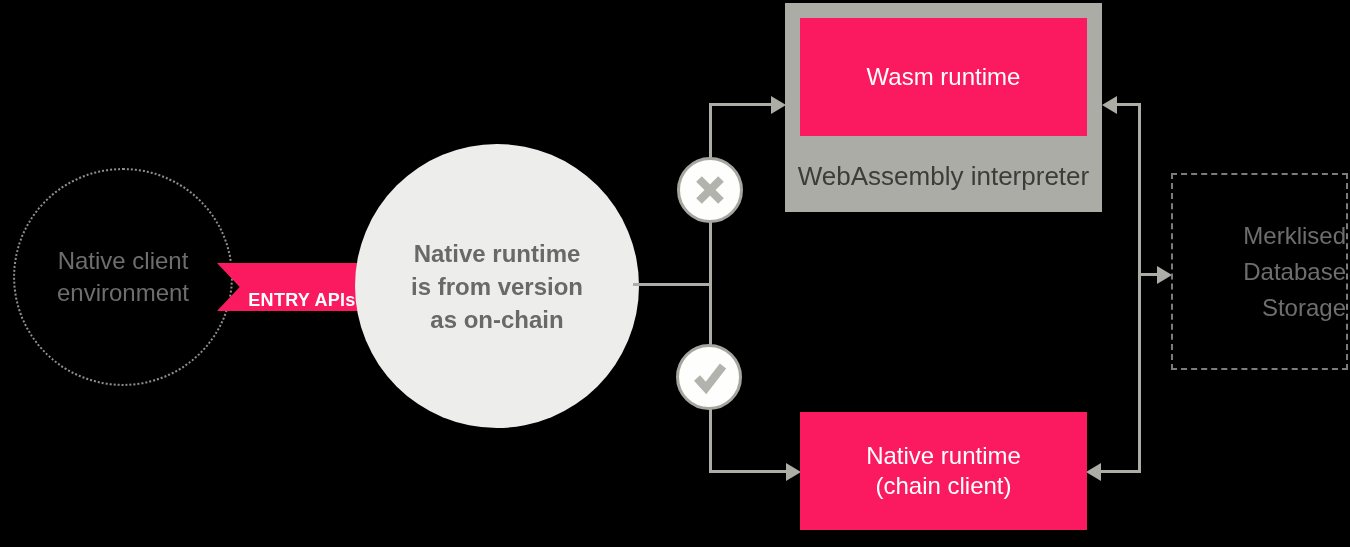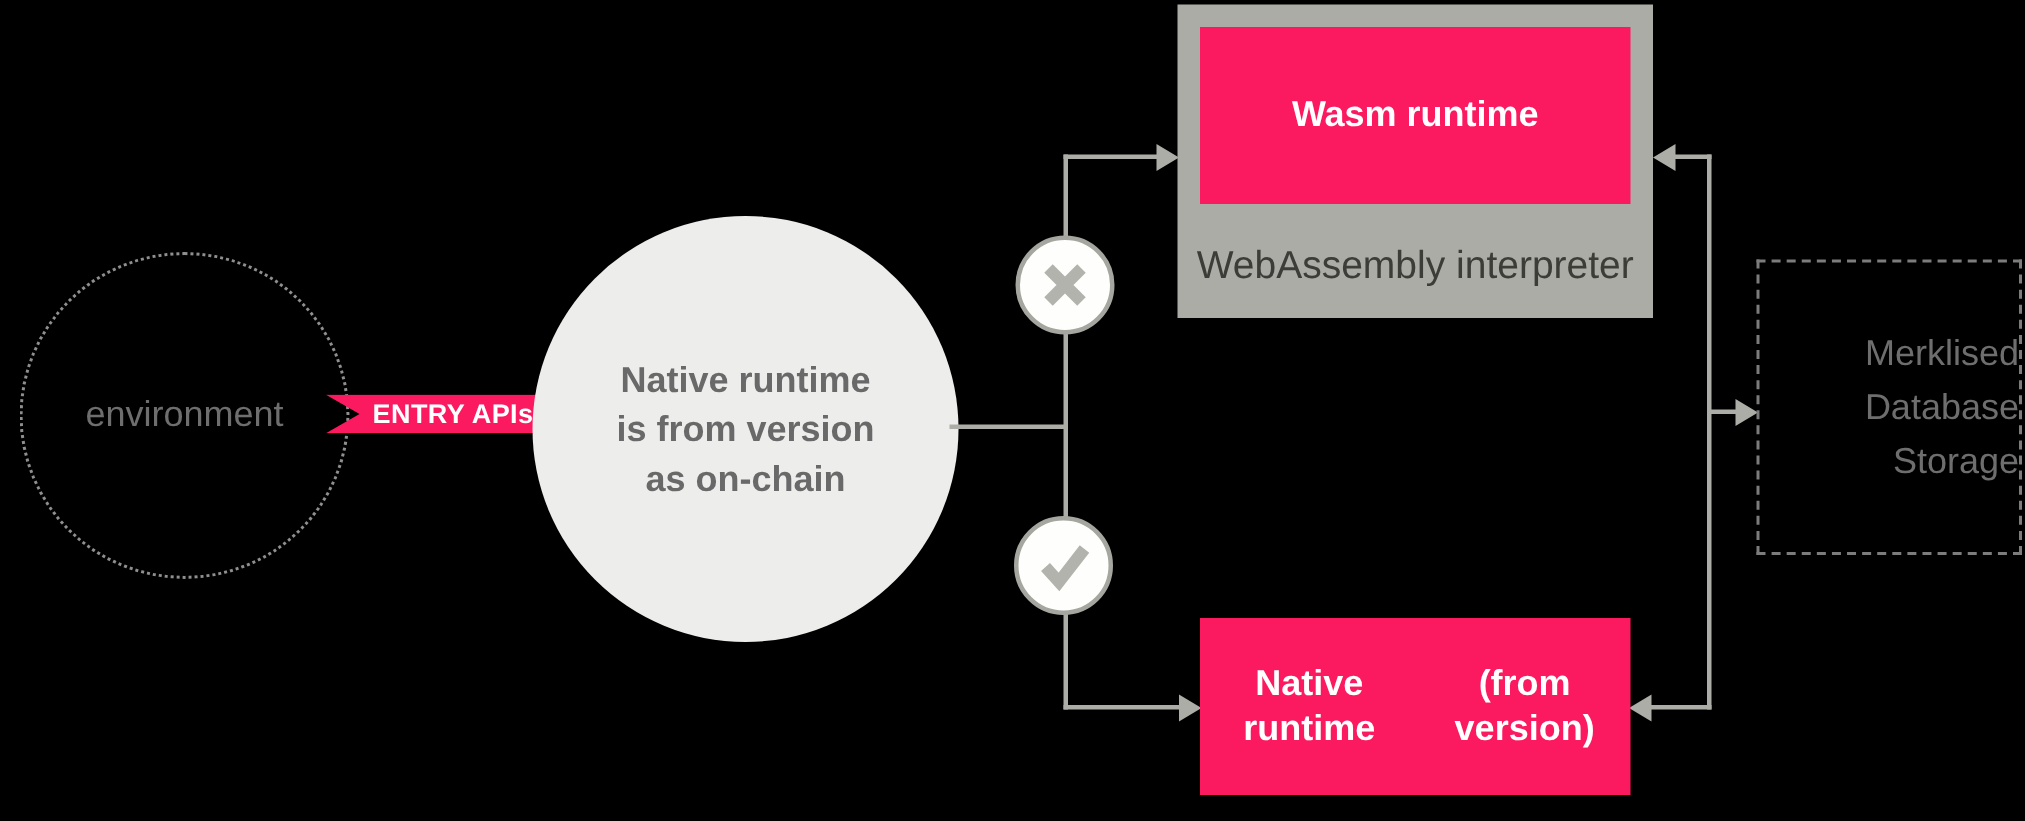--- a/index.html
+++ b/index.html
@@ -20,24 +20,24 @@
   
   .client-circle{
     position:absolute;left:13px;top:168px;width:220px;height:218px;
     border:2px dotted #8F8F8F;border-radius:50%;
     display:flex;flex-direction:column;align-items:center;justify-content:center;
     color:var(--muted-text);font-size:24px;line-height:32px;text-align:center;
   }
 
   
   .entry-banner{
-    position:absolute;left:217px;top:263px;width:162px;height:26px;
+    position:absolute;left:217px;top:263px;width:162px;height:48px;
     background:var(--accent-pink);
     clip-path:polygon(0% 0%,87% 0%,100% 50%,87% 100%,0% 100%,14% 50%);
-    display:flex;align-items:center;justify-content:center;
+    display:flex;align-items:flex-end;justify-content:center;
   }
   .entry-banner span{color:var(--white);font-size:18px;font-weight:700;letter-spacing:.3px;padding-left:8px;}
 
   
   .decision-circle{
     position:absolute;left:355px;top:144px;width:284px;height:284px;
     background:var(--circle-fill);border-radius:50%;
     display:flex;flex-direction:column;align-items:center;justify-content:center;
     color:var(--question-text);font-size:24px;font-weight:700;line-height:33px;text-align:center;
   }
@@ -53,22 +53,22 @@
     position:absolute;width:66px;height:66px;border-radius:50%;
     background:#FEFEFD;border:3px solid #A6A6A0;
     display:flex;align-items:center;justify-content:center;
   }
   .badge svg{display:block;}
 
   
   .wasm-unit{position:absolute;left:785px;top:3px;width:317px;height:209px;background:var(--panel-gray);}
   .runtime-box{
     position:absolute;background:var(--accent-pink);
-    display:flex;flex-direction:row;align-items:center;justify-content:center;
-    color:var(--white);font-size:24px;font-weight:700;line-height:30px;text-align:center;
+    display:flex;flex-direction:column;align-items:center;justify-content:center;
+    color:var(--white);font-size:24px;font-weight:400;line-height:30px;text-align:center;
   }
   .wasm-unit .runtime-box{left:15px;top:15px;width:287px;height:118px;}
   .wasm-caption{
     position:absolute;left:0;top:156px;width:100%;text-align:center;
     color:var(--dark-text);font-size:26px;line-height:34px;
   }
   .native-box{left:800px;top:412px;width:287px;height:118px;}
 
   
   .storage-box{
@@ -77,20 +77,21 @@
     display:flex;flex-direction:column;align-items:flex-end;justify-content:center;
     color:var(--muted-text);font-size:24px;line-height:36px;text-align:center;
   }
 </style>
 </head>
 <body>
 
 <div class="stage">
 
   <div class="client-circle">
+    <span>Native client</span>
     <span>environment</span>
   </div>
 
   <div class="entry-banner">
     <span>ENTRY APIs</span>
   </div>
 
   <div class="decision-circle">
     <span>Native runtime</span>
     <span>is from version</span>
@@ -130,21 +131,21 @@
 
   <div class="wasm-unit">
     <div class="runtime-box">
       <span>Wasm runtime</span>
     </div>
     <div class="wasm-caption">WebAssembly interpreter</div>
   </div>
 
   <div class="runtime-box native-box">
     <span>Native runtime</span>
-    <span>(from version)</span>
+    <span>(chain client)</span>
   </div>
 
   <div class="storage-box">
     <span>Merklised</span>
     <span>Database</span>
     <span>Storage</span>
   </div>
 
 </div>
 

